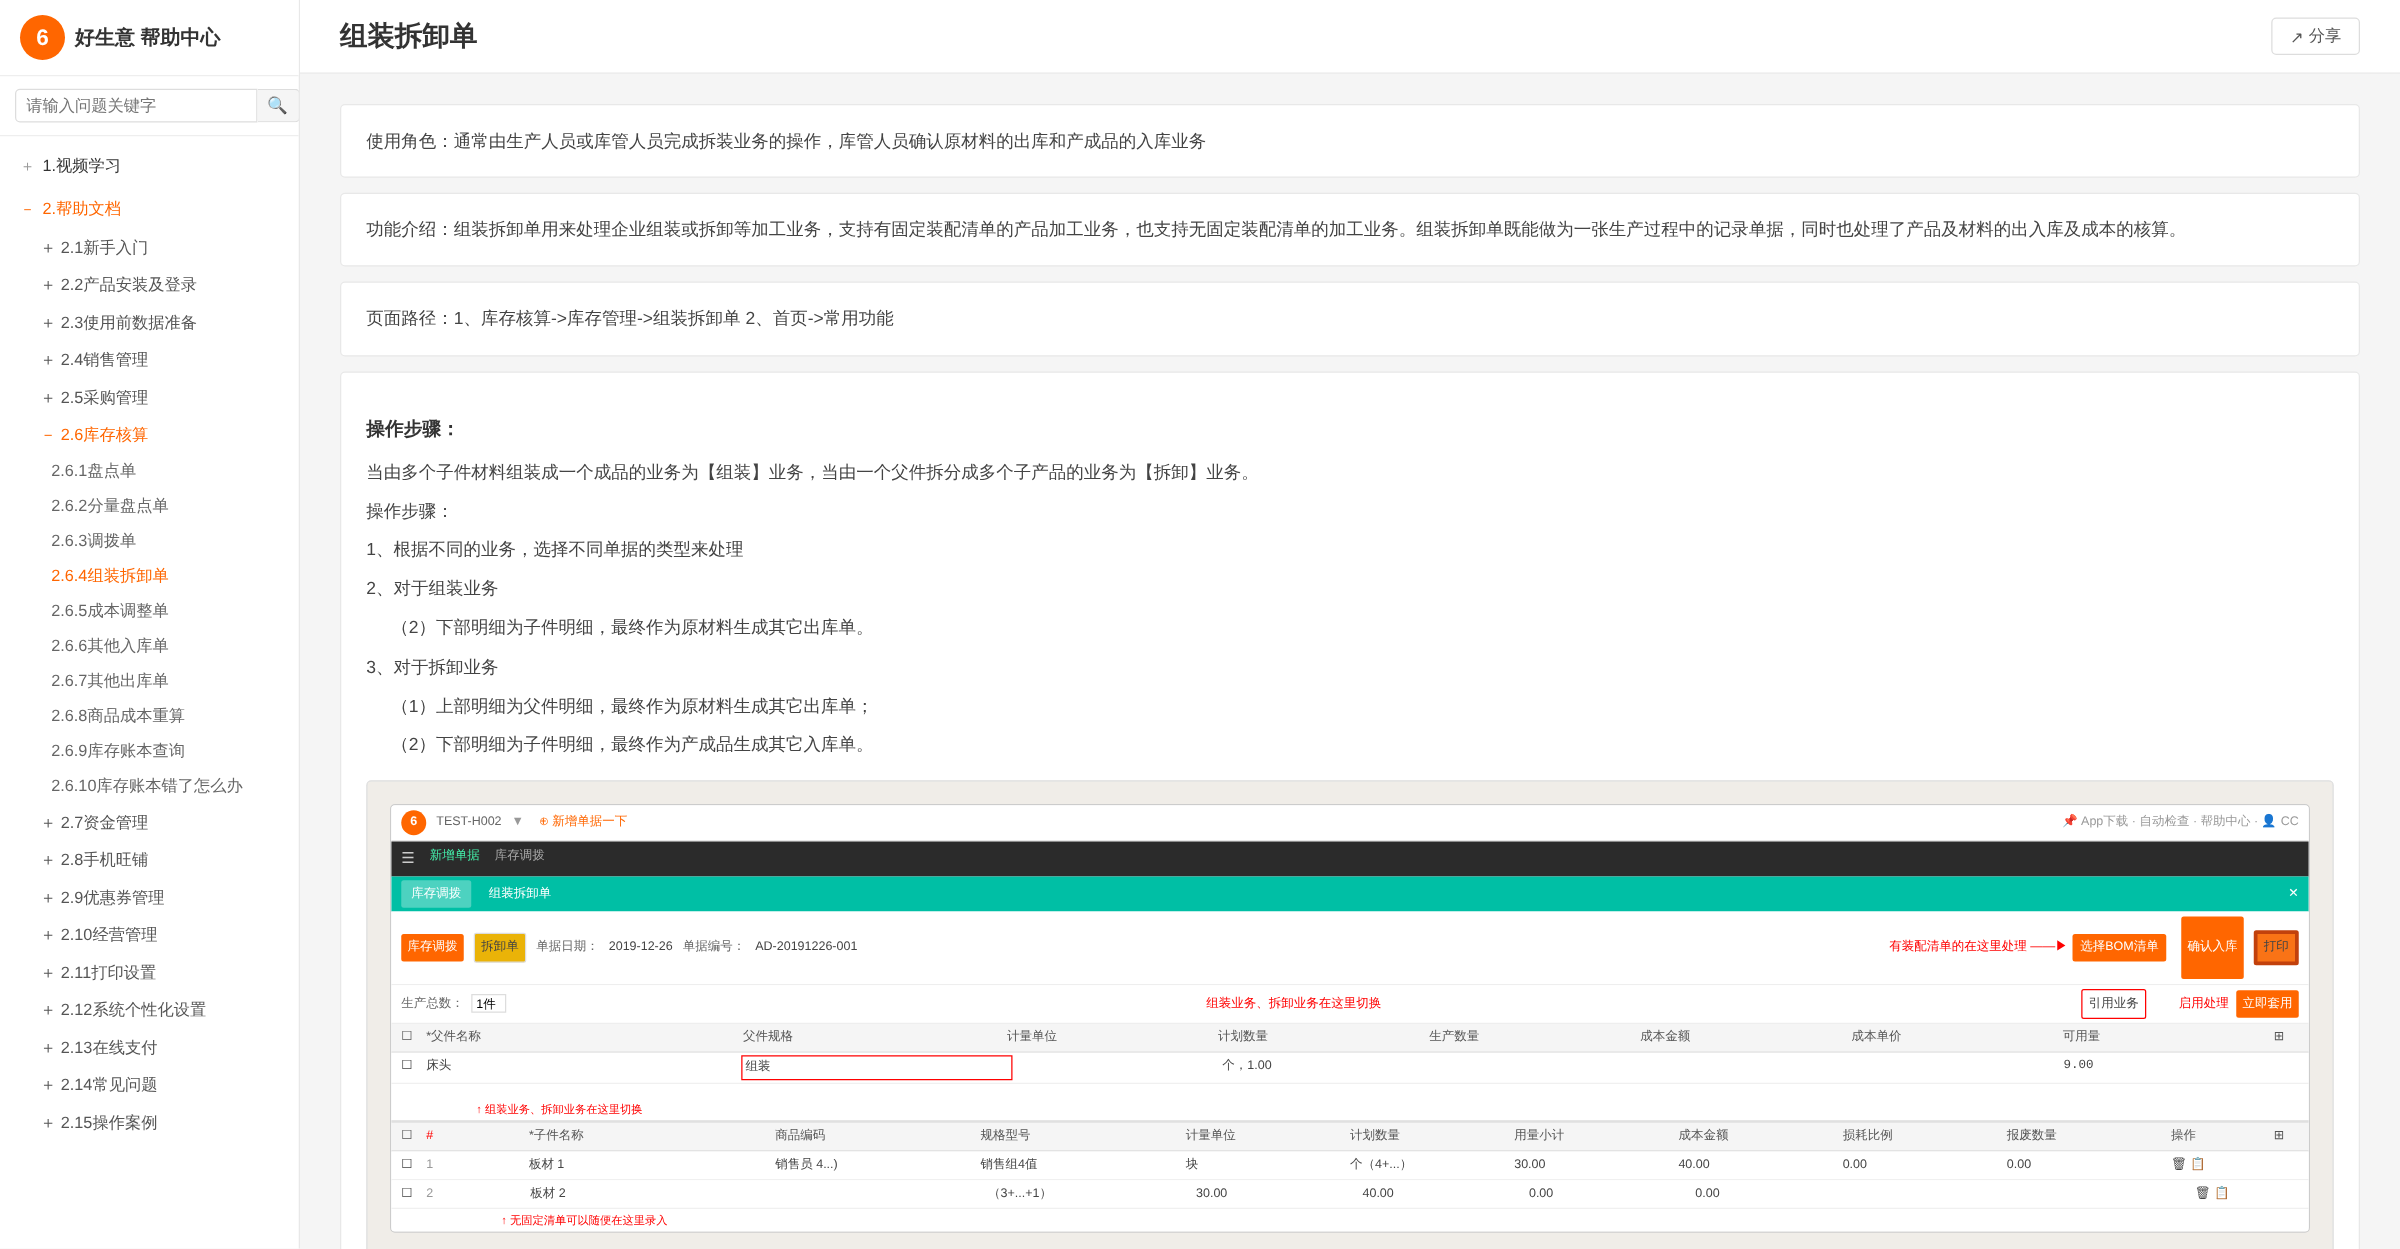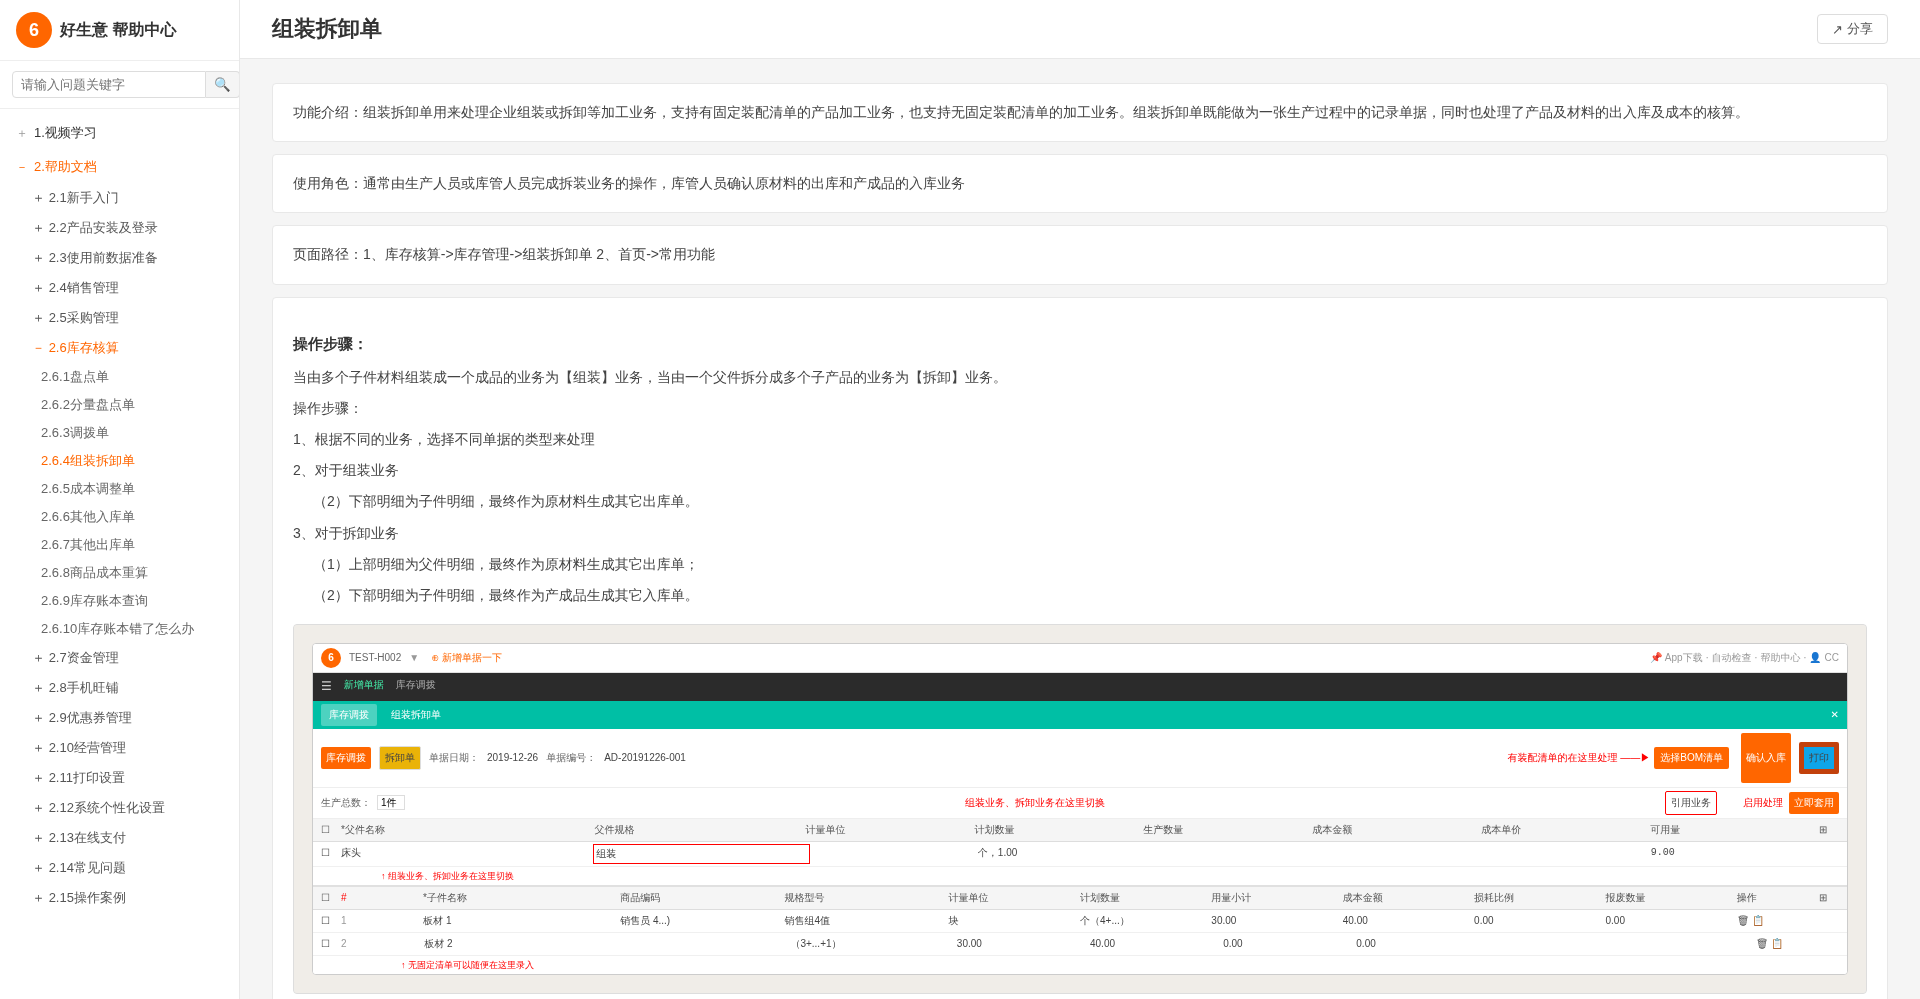--- a/index.html
+++ b/index.html
@@ -351,25 +351,25 @@
   <div class="main-header">
     <h1 class="main-title">组装拆卸单</h1>
     <button class="share-btn">
       <span>↗</span>
       <span>分享</span>
     </button>
   </div>
   <div class="main-content">
 
     <div class="content-section">
+      <span>使用角色：通常由生产人员或库管人员完成拆装业务的操作，库管人员确认原材料的出库和产成品的入库业务</span>
+    </div>
+
+    <div class="content-section">
       <span>功能介绍：组装拆卸单用来处理企业组装或拆卸等加工业务，支持有固定装配清单的产品加工业务，也支持无固定装配清单的加工业务。组装拆卸单既能做为一张生产过程中的记录单据，同时也处理了产品及材料的出入库及成本的核算。</span>
-    </div>
-
-    <div class="content-section">
-      <span>使用角色：通常由生产人员或库管人员完成拆装业务的操作，库管人员确认原材料的出库和产成品的入库业务</span>
     </div>
 
     <div class="content-section">
       <span>页面路径：1、库存核算-&gt;库存管理-&gt;组装拆卸单 2、首页-&gt;常用功能</span>
     </div>
 
     <div class="content-section">
       <div class="section-title">操作步骤：</div>
 
       <p>当由多个子件材料组装成一个成品的业务为【组装】业务，当由一个父件拆分成多个子产品的业务为【拆卸】业务。</p>
@@ -415,21 +415,21 @@
               <span>2019-12-26</span>
               <span style="color:#666;">单据编号：</span>
               <span>AD-20191226-001</span>
               <div style="flex:1;"></div>
 
               <div style="position:relative;display:inline-flex;align-items:center;">
                 <span style="color:#f00;font-size:10px;white-space:nowrap;">有装配清单的在这里处理 ——▶</span>
                 <span style="background:#f60;color:#fff;padding:2px 6px;border-radius:2px;margin-left:4px;white-space:nowrap;">选择BOM清单</span>
               </div>
               <span style="background:#f60;color:#fff;padding:16px 5px;border-radius:2px;margin-left:4px;">确认入库</span>
-              <span style="background:#0ea5e9;border:5px solid #c2410c;padding:2px 5px;border-radius:2px;">打印</span>
+              <span style="background:#f97316;border:3px solid #c2410c;padding:2px 5px;border-radius:2px;">打印</span>
             </div>
 
             <div style="display:flex;align-items:center;gap:6px;padding:3px 8px;font-size:10px;background:#fff;border-bottom:1px solid #eee;">
               <span style="color:#666;">生产总数：</span>
               <input style="border: 1px solid rgb(221, 221, 221); width: 28px; font-size: 10px; padding: 1px 3px;" value="1件">
               <div style="flex:1;"></div>
               <div style="position:relative;">
                 <span style="color:#f00;font-size:10px;">组装业务、拆卸业务在这里切换</span>
               </div>
               <div style="flex:1;"></div>
@@ -461,21 +461,21 @@
               <span style="flex:0.8;"></span>
               <span style="flex:0.8;">个，1.00</span>
               <span style="flex:0.8;"></span>
               <span style="flex:0.8;"></span>
               <span style="flex:0.8;"></span>
               <span style="flex:0.8;font-family:Liberation Mono, monospace;">9.00</span>
               <span style="width:20px;"></span>
             </div>
 
             <div style="display:flex;align-items:center;padding:1px 8px;font-size:9px;color:#f00;background:#fff;">
-              <span style="margin-left:60px;">↑ 组装业务、拆卸业务在这里切换</span>
+              <span style="margin-left:60px;margin-top:11px;">↑ 组装业务、拆卸业务在这里切换</span>
             </div>
 
             <div style="background:#f5f5f5;display:flex;gap:0;padding:2px 8px;font-size:10px;color:#555;border-bottom:1px solid #ddd;border-top:2px solid #e0e0e0;">
               <span style="width:16px;margin-right:4px;">☐</span>
               <span style="flex:0.5;color:#f00;">#</span>
               <span style="flex:1.2;">*子件名称</span>
               <span style="flex:1;">商品编码</span>
               <span style="flex:1;">规格型号</span>
               <span style="flex:0.8;">计量单位</span>
               <span style="flex:0.8;">计划数量</span>

